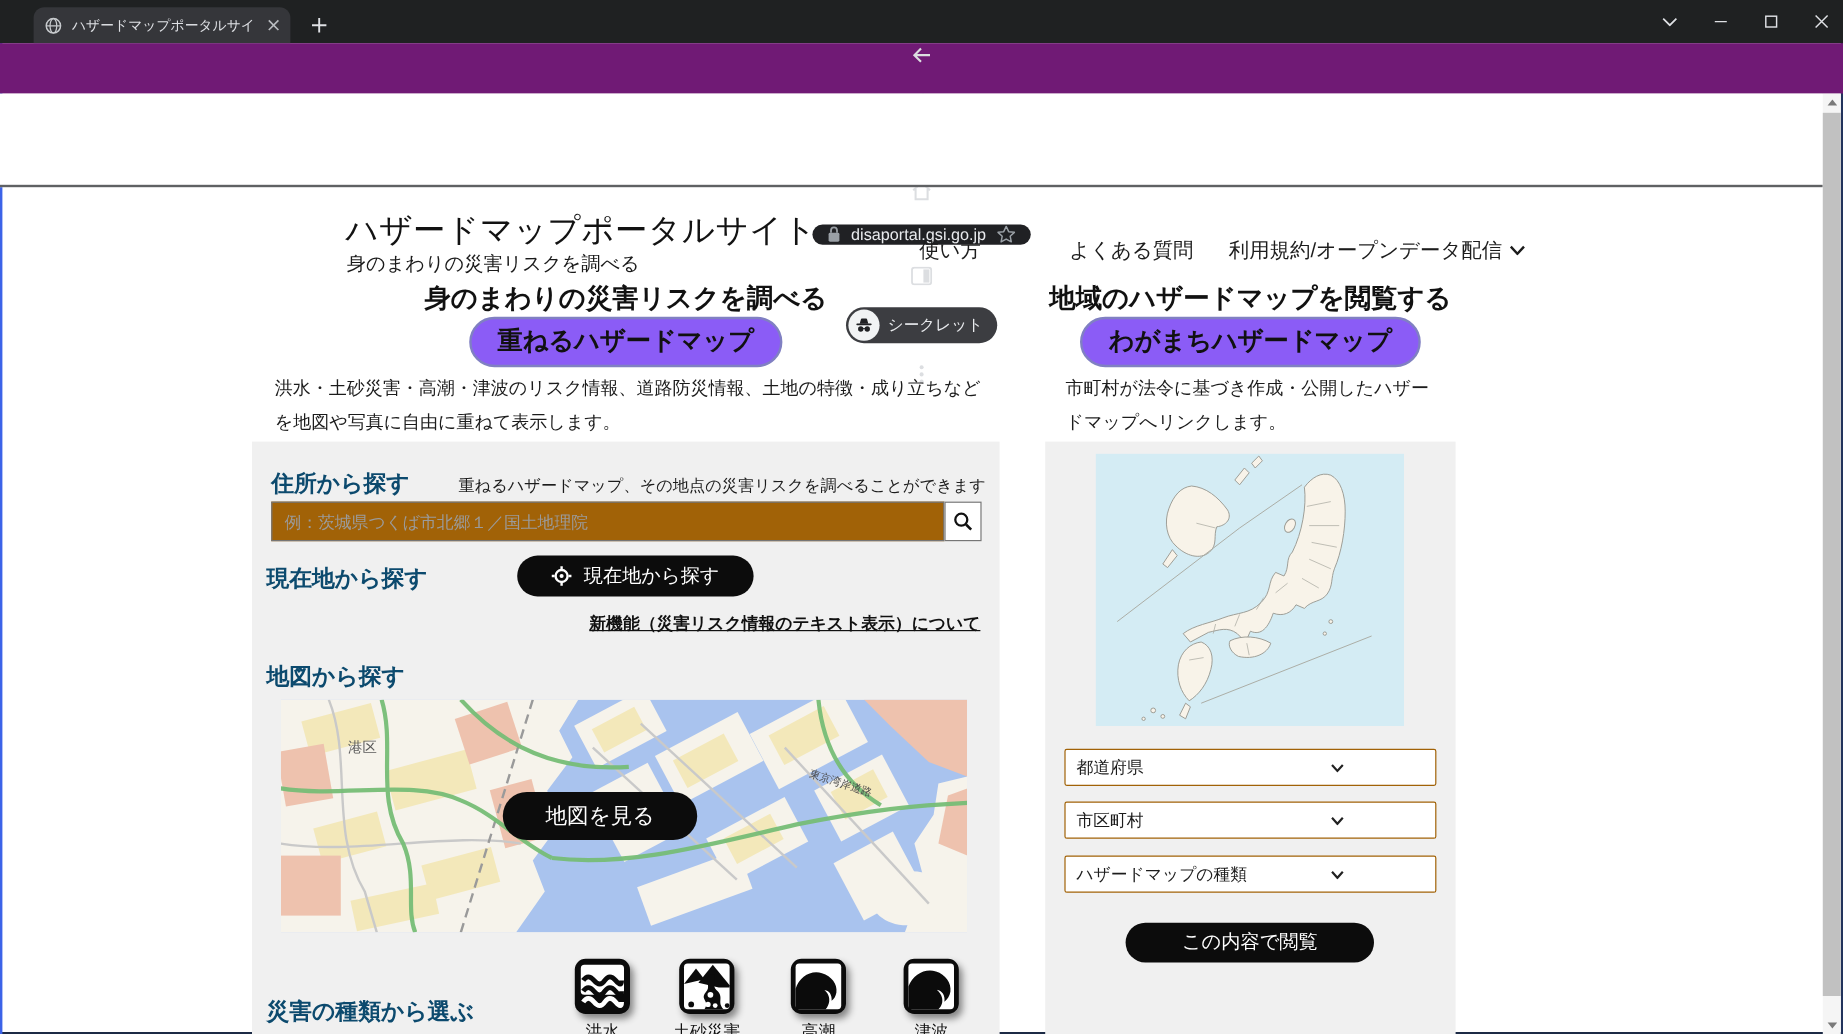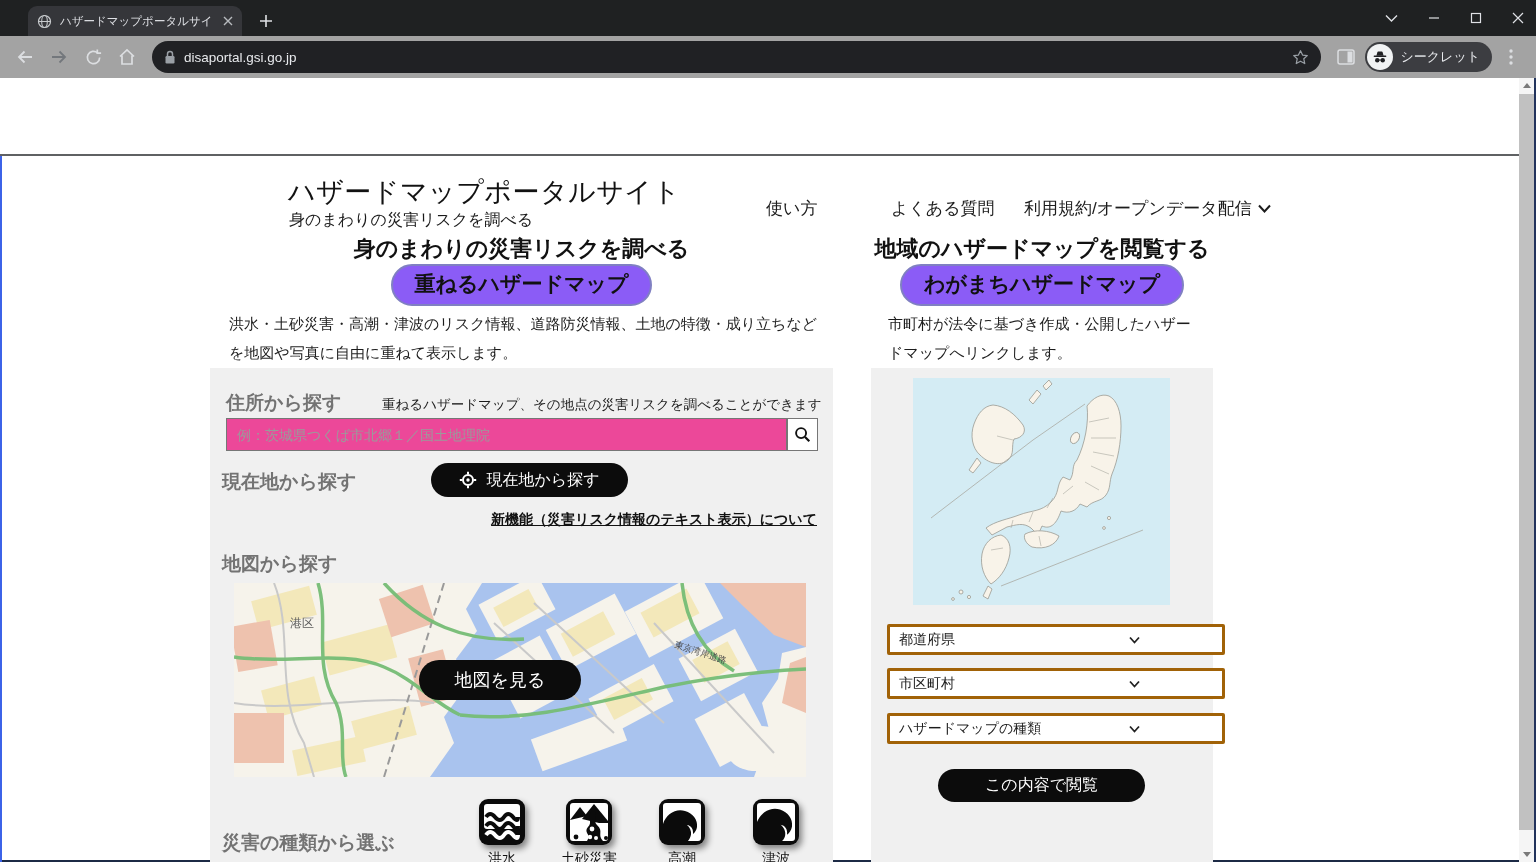--- a/index.html
+++ b/index.html
@@ -13,22 +13,22 @@
 
   
   .titlebar{ left:0; top:0; width:1536px; height:36px; background:#1f2122; }
   .tab{ left:28px; top:6px; width:214px; height:30px; background:#35363a;
         border-radius:9px 9px 0 0; display:flex; align-items:center; padding:0 9px; gap:8px; }
   .tab-title{ flex:1; color:#dfe1e5; font-size:11.5px; white-space:nowrap; overflow:hidden; }
   .icon-btn{ display:flex; align-items:center; justify-content:center; cursor:pointer; }
   .newtab{ left:254px; top:9px; width:24px; height:24px; }
   .win-controls{ right:12px; top:0; height:36px; display:flex; align-items:center; gap:30px; }
 
-  .toolbar{ left:0; top:36px; width:1536px; height:42px; background:#a3a3a3;
-            display:flex; align-items:center; padding:0 10px; gap:4px; }
+  .toolbar{ left:0; top:36px; width:1536px; height:42px; background:#701a75;
+            display:flex; align-items:center; padding:0 10px; gap:18px;flex-direction:column; }
   .navbtn{ width:30px; height:30px; border-radius:15px; }
   .omnibox{ flex:1; height:32px; margin:0 6px; background:#202124; border-radius:16px;
             display:flex; align-items:center; padding:0 12px; gap:8px; }
   .url-text{ color:#e8eaed; font-size:13.5px; flex:1; }
   .profile-chip{ height:30px; border-radius:15px; background:#3c3d41; display:flex;
                  align-items:center; gap:7px; padding:2px 12px 2px 2px; }
   .chip-label{ color:#e8eaed; font-size:13px; }
   .avatar{ width:26px; height:26px; border-radius:50%; background:#f1f3f4;
            display:flex; align-items:center; justify-content:center; }
 
@@ -40,42 +40,42 @@
   .topnav{ font-size:17px; color:#1c1c1c; font-weight:500; top:119px; cursor:pointer; display:flex; align-items:center; gap:6px;margin-left:46px;}
 
   
   .col-head{ font-size:22px; font-weight:700; color:#111; text-align:center; }
   .badge-row{ text-align:center; }
   .badge{ display:inline-block; border:2px solid #8080c2; border-radius:24px;
           padding:4px 22px 6px; font-size:21px; font-weight:700; color:#111; background:#8b5cf6; }
   .lead{ font-size:15px; color:#1c1c1c; line-height:1.95; }
 
   .panel{ background:#f0f0f0; }
-  .sec-title{ font-size:19px; font-weight:700; color:#737373; }
+  .sec-title{ font-size:19px; font-weight:700; color:#0c4a6e; }
   .hint{ font-size:13.5px; color:#1c1c1c; font-weight:500; }
 
   .addr-input{ left:16px; top:50px; width:561px; height:33px; border:1px solid #767676;
-               background:#ec4899; font-size:14px; padding:0 10px; outline:none;
+               background:#a16207; font-size:14px; padding:0 10px; outline:none;
                font-family:"Liberation Sans", sans-serif; color:#222; }
   .addr-input::placeholder{ color:#9b9b9b; }
   .search-btn{ left:577px; top:50px; width:31px; height:33px; background:#fff;
                border:1px solid #767676; display:flex; align-items:center; justify-content:center; cursor:pointer; }
 
   .black-pill{ background:#0c0c0c; color:#fff; border:none; border-radius:18px;
                display:flex; align-items:center; justify-content:center; gap:9px;
                font-size:16px; cursor:pointer; font-family:"Liberation Sans", sans-serif; }
   .feature-link{ font-size:14px; font-weight:600; color:#111; text-decoration:underline; cursor:pointer; }
 
   .map-box{ left:24px; top:215px; width:572px; height:194px; overflow:hidden; cursor:default; }
   .map-view-btn{ left:185px; top:77px; width:162px; height:40px; font-size:18px; border-radius:20px; }
 
   .dicon{ width:48px; height:48px; cursor:pointer; filter:drop-shadow(3px 4px 3px rgba(0,0,0,.45)); }
   .dicon-label{ font-size:14px; color:#111; text-align:center; width:80px; }
 
-  .select-box{ width:338px; height:31px; background:#fff; border:3px solid #a16207; border-radius:2px;
+  .select-box{ width:310px; height:31px; background:#fff; border:1px solid #a16207; border-radius:2px;
                display:flex; align-items:center; padding:0 9px; cursor:pointer; }
   .select-box span{ flex:1; font-size:14px; color:#1c1c1c; }
 
   
   .scrollbar{ left:1519px; top:78px; width:15px; height:784px; background:#f5f5f5; }
   .sb-thumb{ left:0px; top:16px; width:15px; height:736px; background:#c1c1c1; cursor:pointer; }
   .sb-arrow{ width:15px; height:15px; display:flex; align-items:center; justify-content:center; cursor:pointer; }
   .tri-up{ width:0; height:0; border-left:4px solid transparent; border-right:4px solid transparent; border-bottom:5px solid #7a7a7a; }
   .tri-down{ width:0; height:0; border-left:4px solid transparent; border-right:4px solid transparent; border-top:5px solid #7a7a7a; }
 </style>

